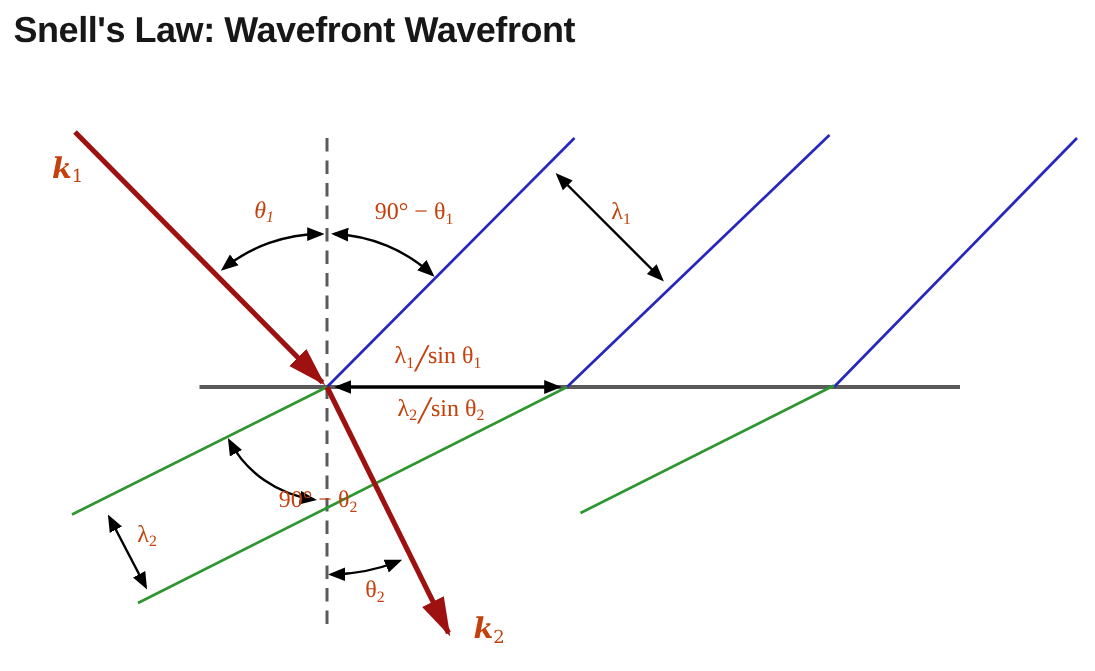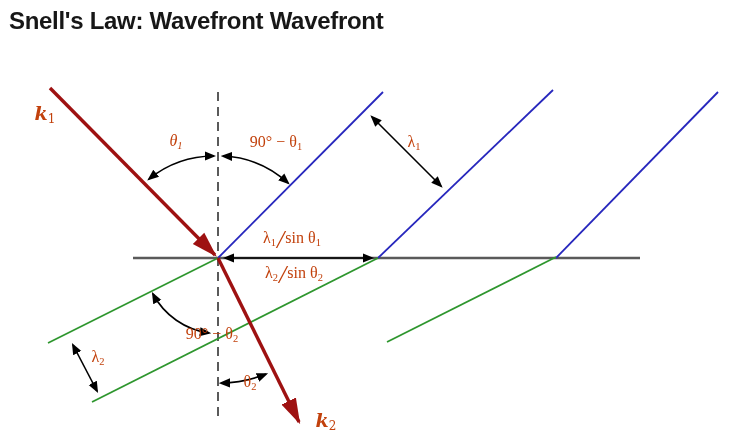--- a/index.html
+++ b/index.html
@@ -90,17 +90,17 @@
   <div class="lbl" style="left:414px; top:142px;text-align:center;"><span>λ</span><sub>1</sub></div>
 
   <div class="lbl frac" style="left:292px; top:238px;"><span>λ</span><sub>1</sub><span class="slash">/</span><span>sin θ</span><sub>1</sub></div>
 
   <div class="lbl frac" style="left:294px; top:273px;"><span>λ</span><sub>2</sub><span class="slash">/</span><span>sin θ</span><sub>2</sub></div>
 
   <div class="lbl" style="left:164px; top:334px;margin-left:48px;"><span>90° − θ</span><sub>2</sub></div>
 
   <div class="lbl" style="left:98px; top:357px;"><span>λ</span><sub>2</sub></div>
 
-  <div class="lbl" style="left:250px; top:382px;"><span>θ</span><sub>2</sub></div>
+  <div class="lbl" style="left:250px; top:394px;"><span>θ</span><sub>2</sub></div>
 
   <div class="lbl kvec" style="left:326px; top:420px;"><span>k</span><sub>2</sub></div>
 
 </div>
 
 </body></html>

